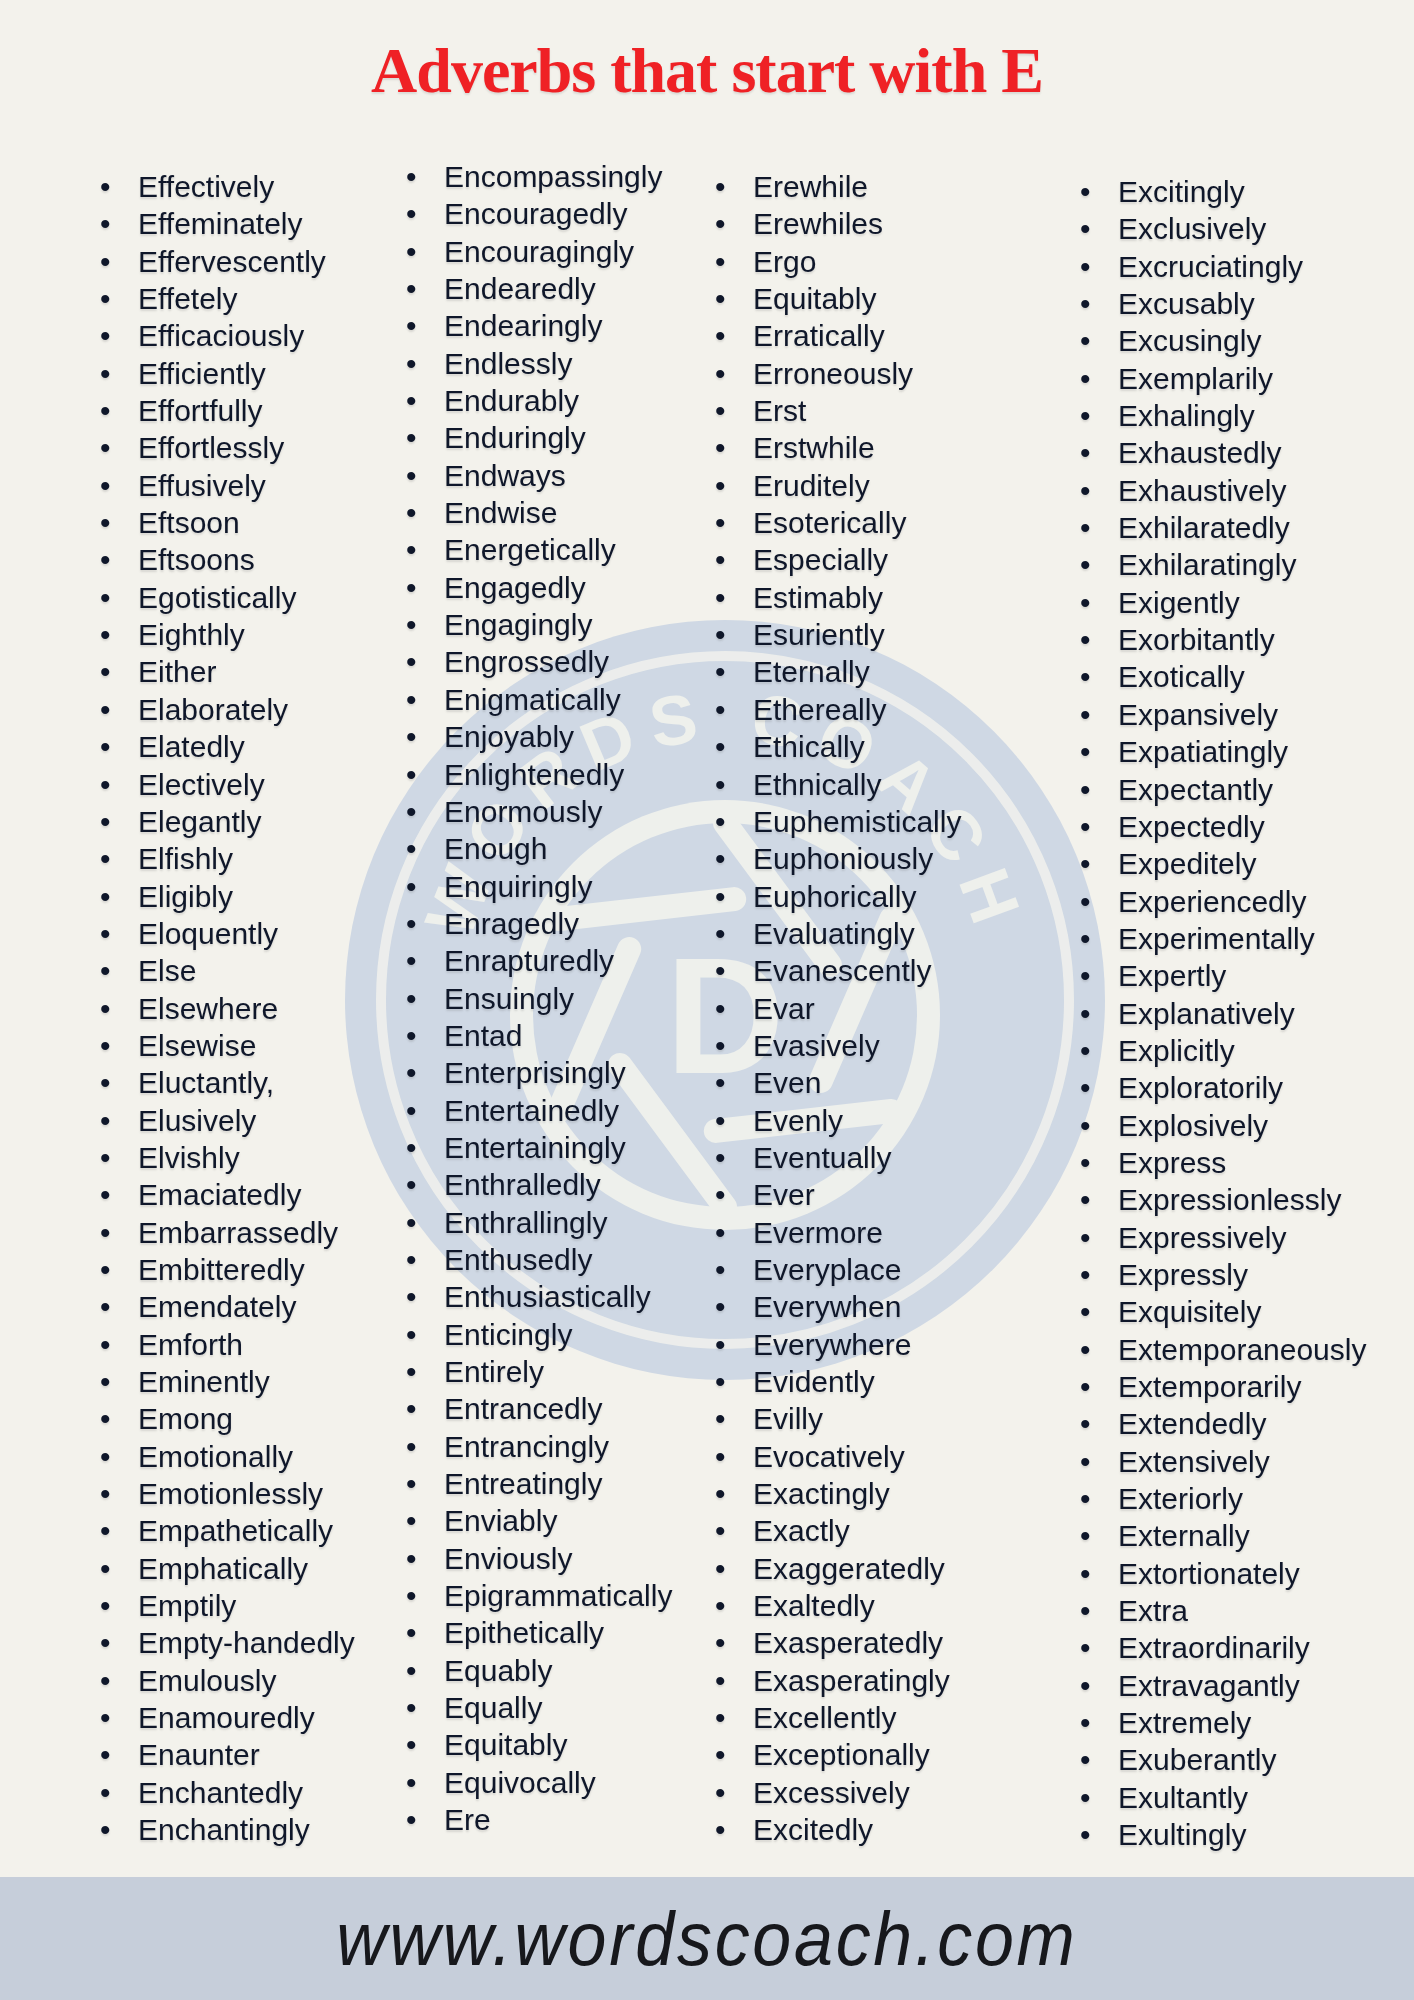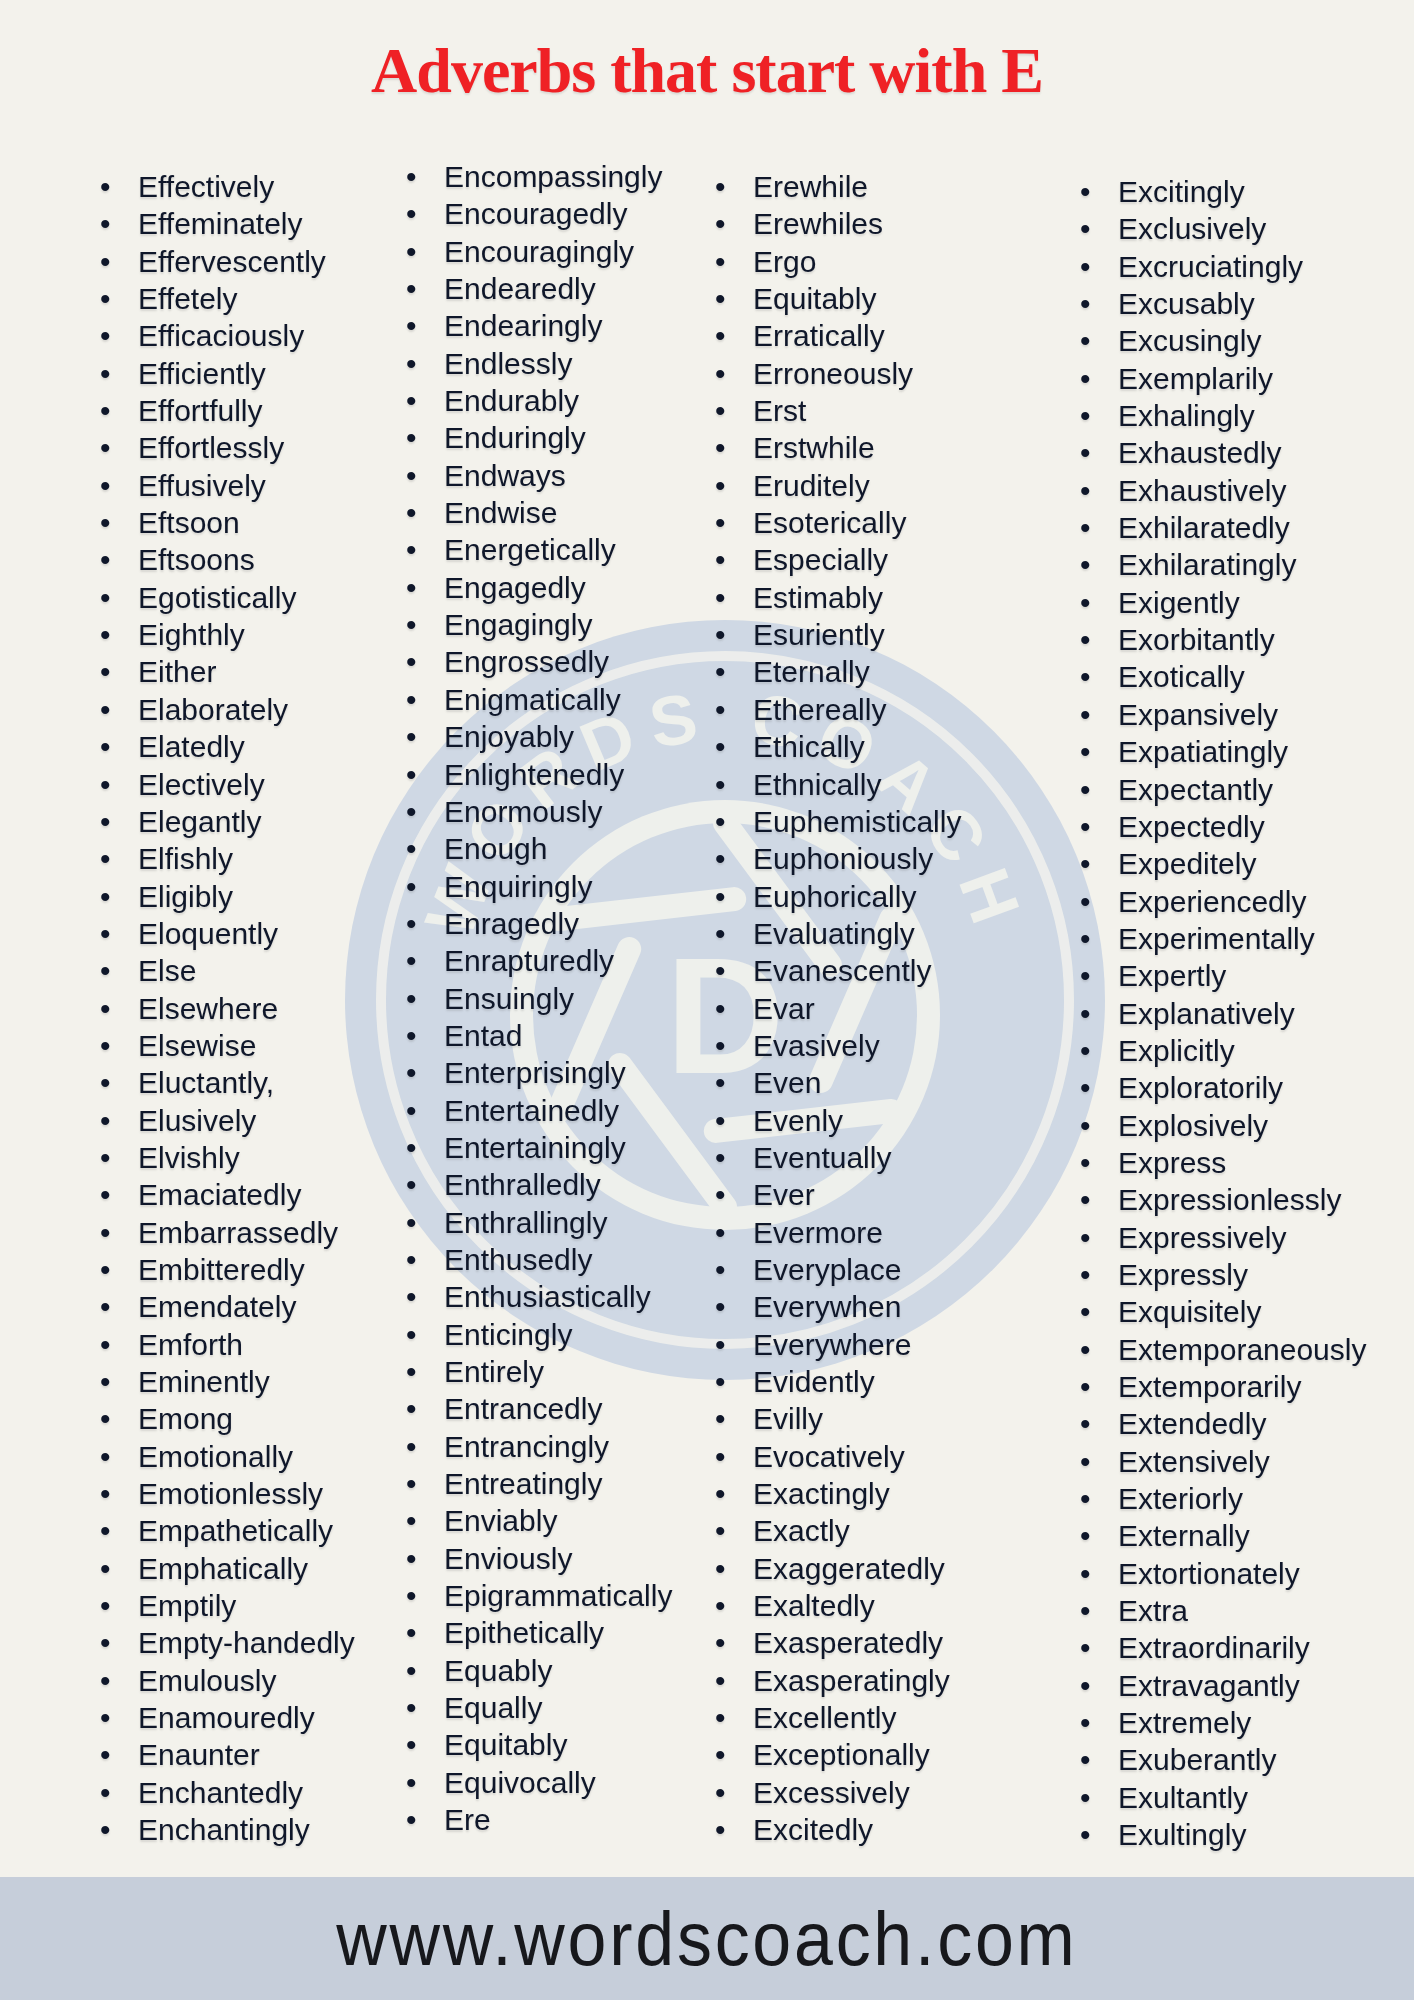--- a/index.html
+++ b/index.html
@@ -53,20 +53,21 @@
   .c2{left:715px;top:168px;}
   .c3{left:1080px;top:173px;}
   .footer{
     position:absolute;
     left:0;top:1877px;
     width:100%;height:123px;
     background:#c6ceda;
     display:flex;
     align-items:center;
     justify-content:center;
+    font-style:italic;
   }
   .footer .url{
     font-size:76px;
     font-weight:400;
     letter-spacing:3px;
     color:#17181c;
     transform:scaleX(0.92);
   }
 </style>
 </head>

